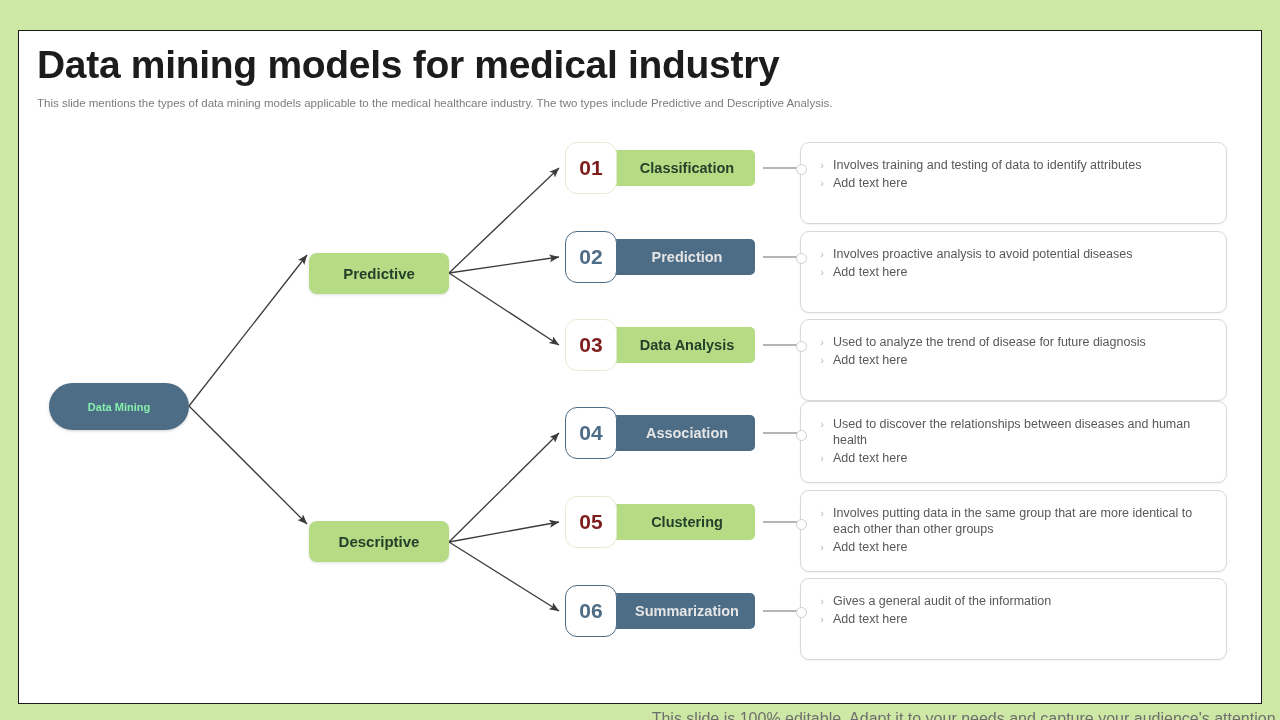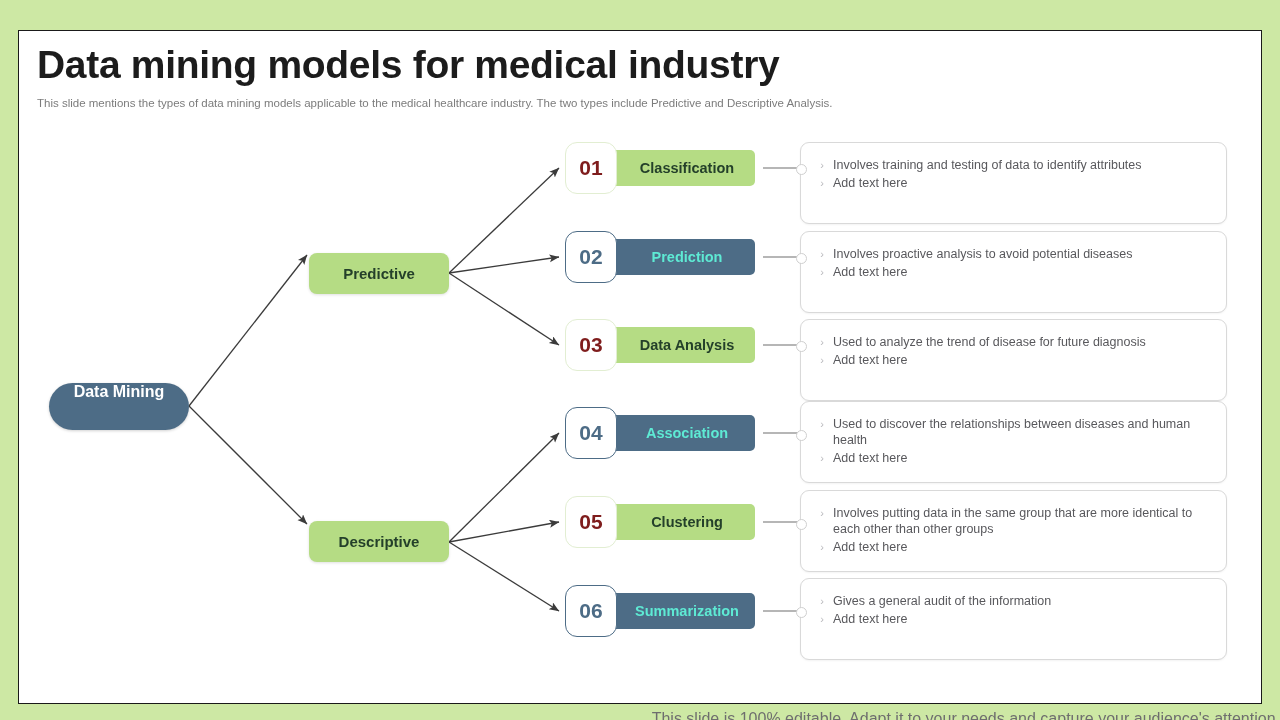--- a/index.html
+++ b/index.html
@@ -37,22 +37,22 @@
   
   .canvas{
     position:absolute;left:0;top:0;width:1244px;height:674px;
   }
   .edges{position:absolute;left:0;top:0;width:1244px;height:674px;}
 
   
   .root-node{
     position:absolute;
     background:#4d6c86;border-radius:999px;
-    display:flex;align-items:flex-start;justify-content:center;
-    color:#ffffff;font-weight:bold;font-size:16px;
+    display:flex;align-items:center;justify-content:center;
+    color:#86efac;font-weight:bold;font-size:11px;
     box-shadow:0 1px 3px rgba(0,0,0,.18);
   }
 
   
   .branch-node{
     position:absolute;
     background:#b5dc84;border-radius:8px;
     display:flex;align-items:center;justify-content:center;
     color:#24402a;font-weight:bold;font-size:15px;
     box-shadow:0 1px 3px rgba(0,0,0,.12);
@@ -74,21 +74,21 @@
   .bar{
     position:absolute;left:38px;top:8px;
     width:134px;height:36px;
     border-radius:5px;
     display:flex;align-items:center;justify-content:center;
     font-size:14.5px;font-weight:bold;
     z-index:1;padding-left:16px;box-sizing:border-box;
     white-space:nowrap;
   }
   .bar.green{background:#b5dc84;color:#24402a;}
-  .bar.slate{background:#4d6c86;color:#5eead4;}
+  .bar.slate{background:#4d6c86;color:#e5e5e5;}
 
   
   .desc-box{
     position:absolute;
     background:#ffffff;
     border:1px solid #d9d9d9;
     border-radius:9px;
     box-sizing:border-box;
     padding:14px 16px 10px 10px;
     box-shadow:0 1px 2px rgba(0,0,0,.05);

